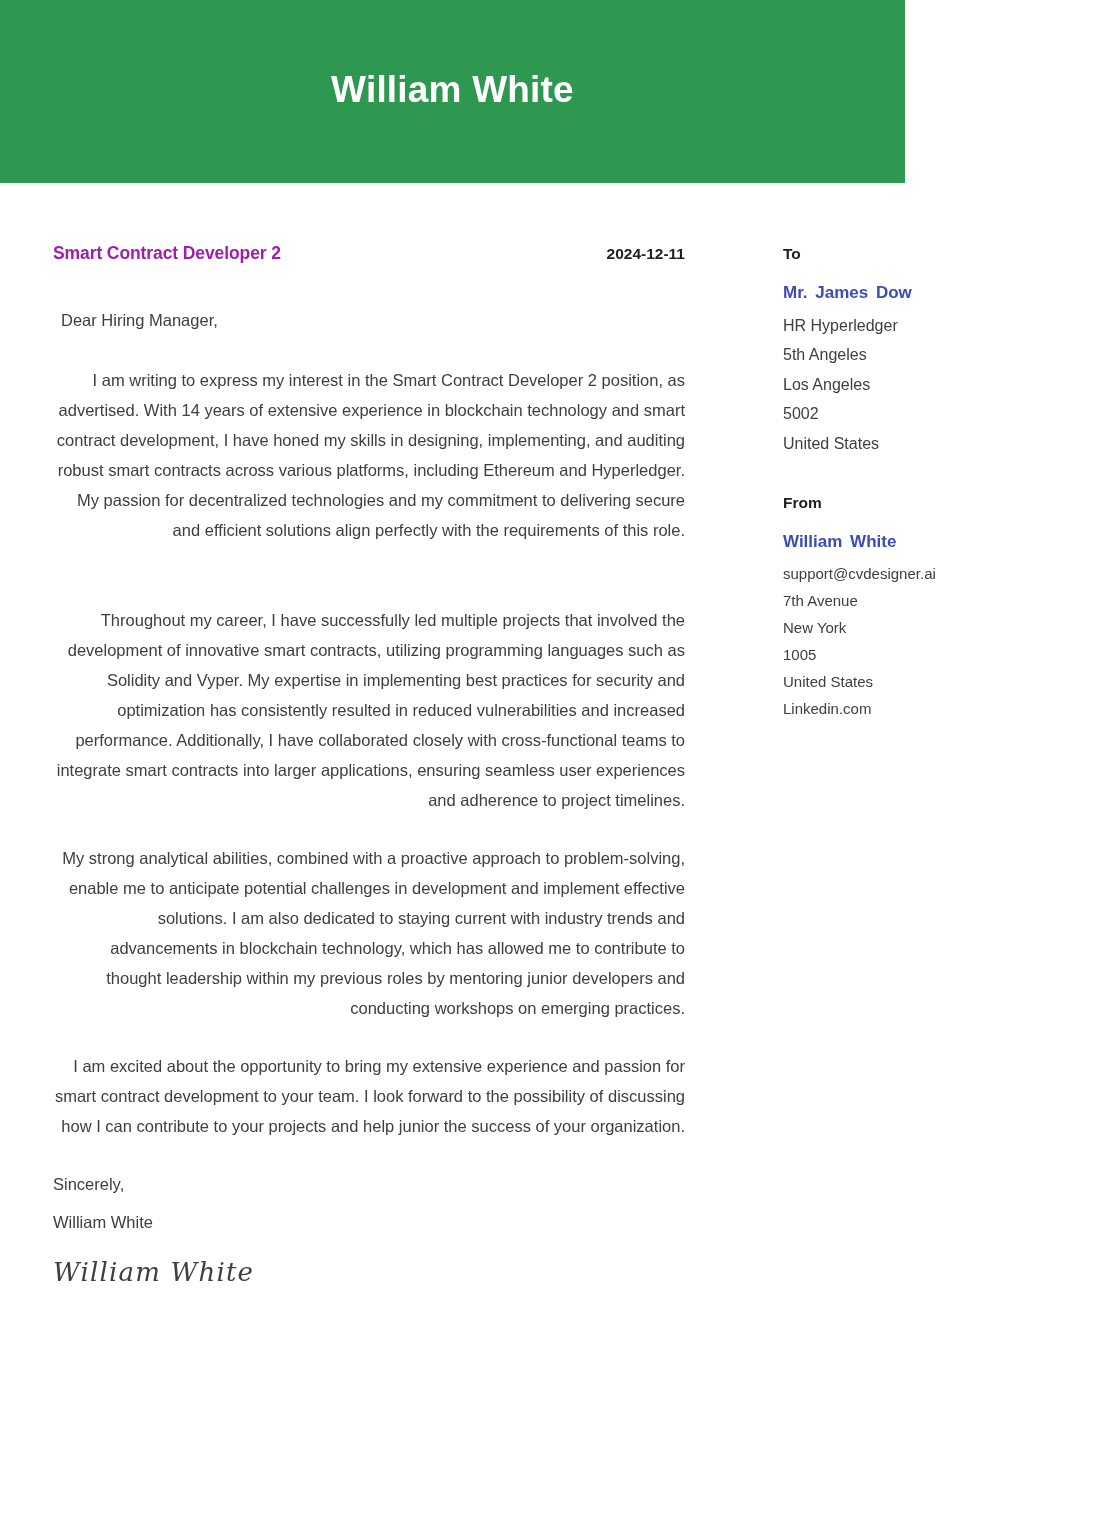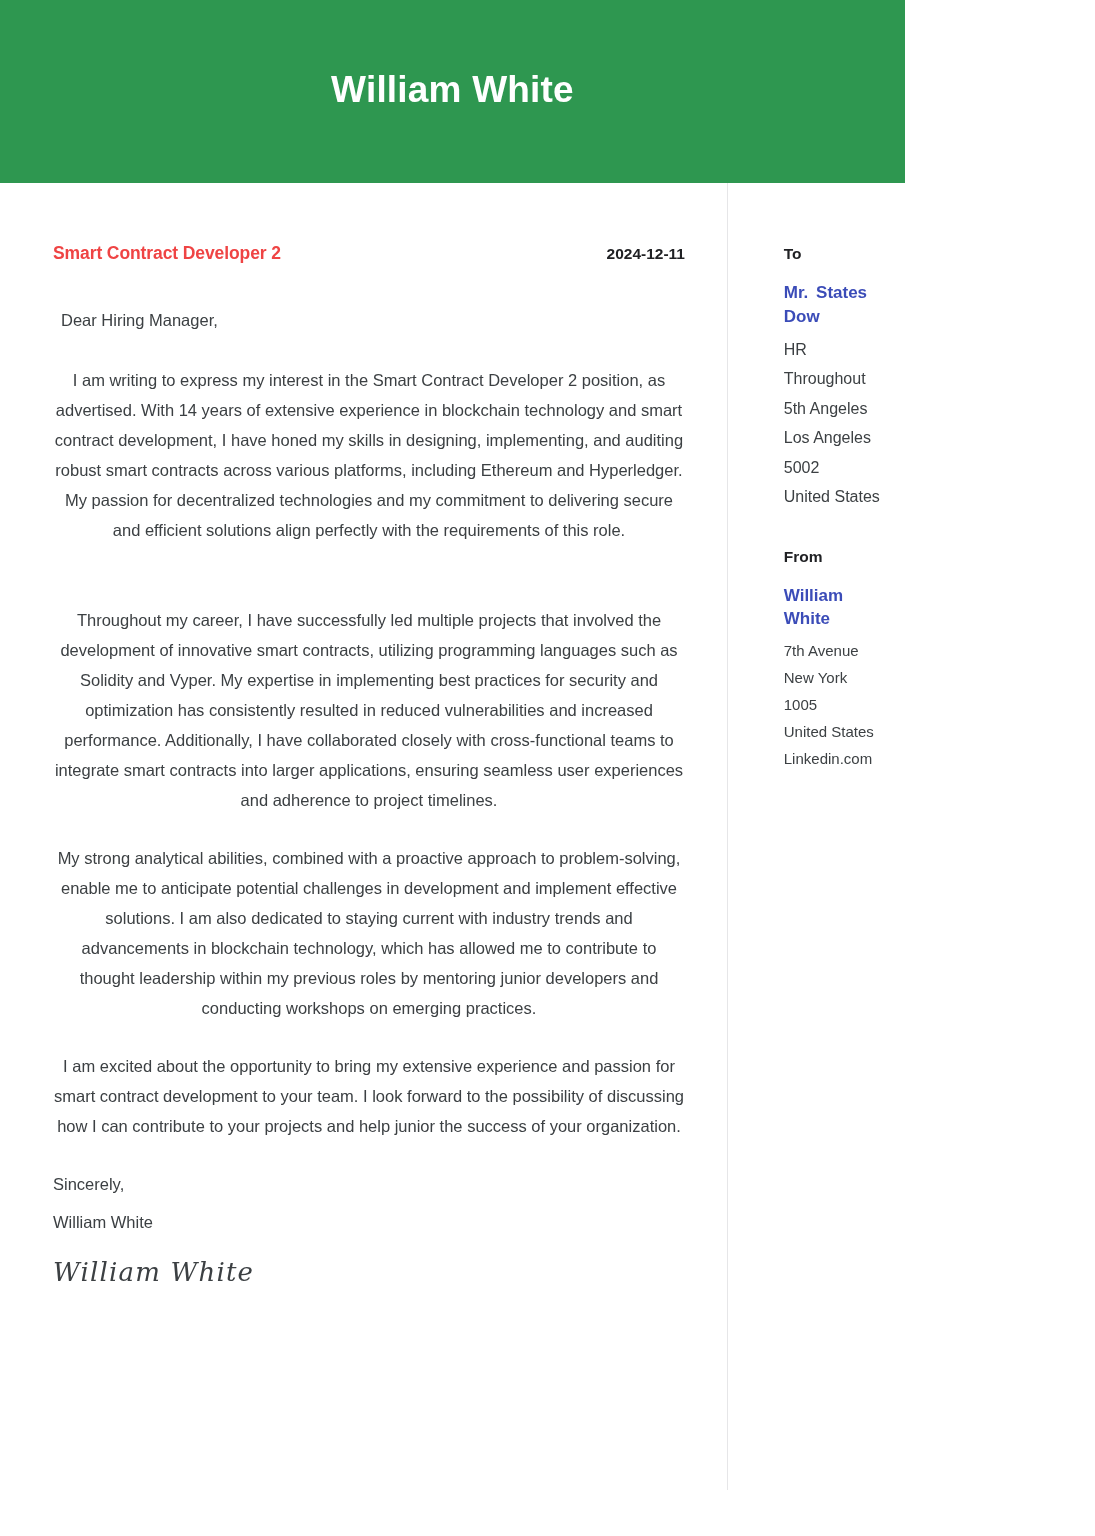--- a/index.html
+++ b/index.html
@@ -74,21 +74,21 @@
   
   .letter-head {
     display: flex;
     justify-content: space-between;
     align-items: baseline;
     margin-bottom: 41px;
   }
   .job-title {
     font-size: 17.5px;
     font-weight: bold;
-    color: #ef4444;
+    color: #a21caf;
     letter-spacing: -0.1px;
   }
   .letter-date {
     font-size: 15.5px;
     font-weight: bold;
     color: #202124;
     white-space: nowrap;
   }
 
   
@@ -96,21 +96,21 @@
     font-size: 16.5px;
     line-height: 30px;
     color: #3c4043;
     margin: 0 0 30px 8px;
   }
   .para {
     font-size: 16.5px;
     line-height: 30px;
     color: #3c4043;
     margin: 0 0 28px 0;
-    text-align: center;
+    text-align: right;
   }
   .para.spaced-after {
     margin-bottom: 60px;
   }
   .closing {
     font-size: 16.5px;
     line-height: 30px;
     color: #3c4043;
     margin: 0;
   }
@@ -190,31 +190,32 @@
       <div class="signature">William White</div>
 
     </div>
 
     <div class="divider"></div>
 
     <div class="side-col">
 
       <div class="side-block">
         <div class="side-heading">To</div>
-        <div class="contact-name" style="color: rgb(59, 76, 184);">Mr. States Dow</div>
-        <div class="contact-line">HR Throughout</div>
+        <div class="contact-name" style="color: rgb(59, 76, 184);">Mr. James Dow</div>
+        <div class="contact-line">HR Hyperledger</div>
         <div class="contact-line">5th Angeles</div>
         <div class="contact-line">Los Angeles</div>
         <div class="contact-line">5002</div>
         <div class="contact-line">United States</div>
       </div>
 
       <div class="side-block">
         <div class="side-heading">From</div>
         <div class="contact-name" style="color: rgb(59, 76, 184);">William White</div>
+        <div class="contact-line small">support@cvdesigner.ai</div>
         <div class="contact-line small">7th Avenue</div>
         <div class="contact-line small">New York</div>
         <div class="contact-line small">1005</div>
         <div class="contact-line small">United States</div>
         <div class="contact-line small">Linkedin.com</div>
       </div>
 
     </div>
 
   </div>

